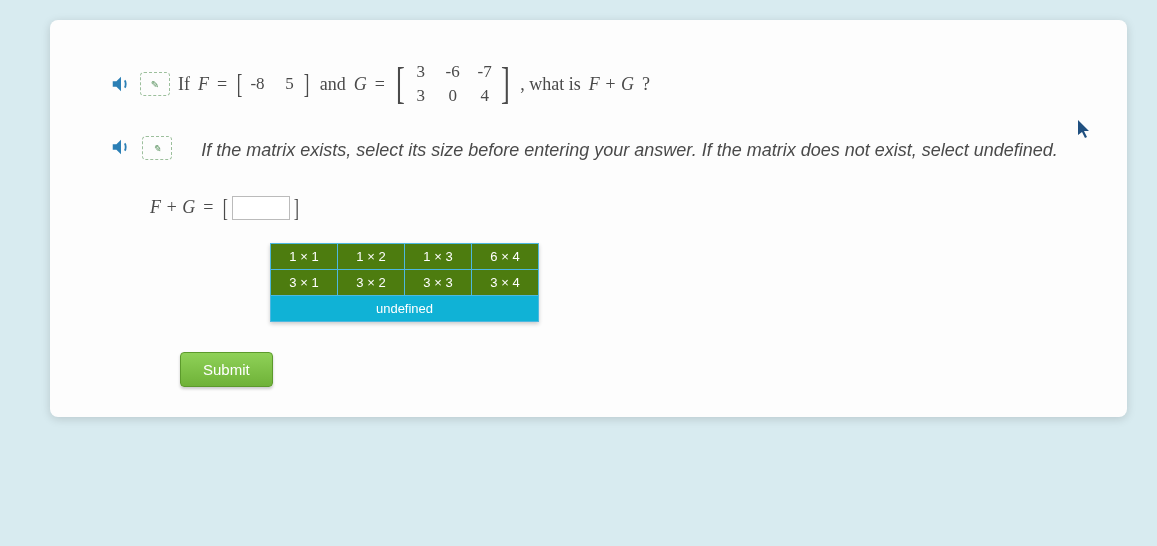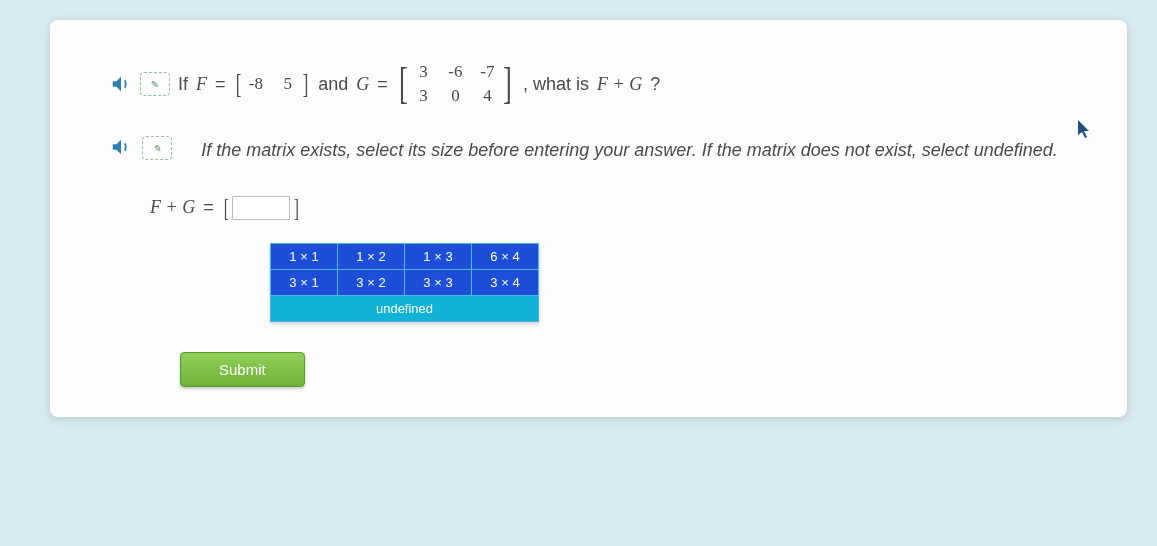--- a/index.html
+++ b/index.html
@@ -45,21 +45,21 @@
   }
   .speaker-icon svg { width: 22px; height: 22px; }
   .tool-icon {
     width: 28px; height: 22px; flex-shrink: 0;
     border: 1px dashed #9cbf9c;
     border-radius: 4px;
     display: inline-flex; align-items: center; justify-content: center;
     color: #58915e; font-size: 10px;
   }
   .mvar { font-style: italic; font-family: Georgia, serif; }
-  .mtxt { font-family: Liberation Sans, sans-serif; }
+  .mtxt { font-family: Liberation Serif, serif; }
 
   .mat-bracket {
     display: inline-flex;
     align-items: center;
   }
   .mat-bracket .br {
     font-size: 44px;
     font-family: Georgia, serif;
     line-height: 44px;
     transform: scaleX(0.6);
@@ -97,42 +97,42 @@
     background: #fff;
     margin: 0 2px;
   }
 
   .size-grid {
     margin-left: 160px;
     border-collapse: collapse;
     box-shadow: 0 2px 4px rgba(0,0,0,0.2);
   }
   .size-grid td {
-    background: #1d4ed8;
+    background: #4d7c0f;
     color: #fff;
     font-size: 13px;
     text-align: center;
     padding: 5px 12px;
     border: 1px solid #4db8e0;
     cursor: pointer;
     min-width: 42px;
   }
   .size-grid .undef {
     background: #10b2d6;
   }
 
   .submit-btn {
     margin-top: 30px;
     margin-left: 70px;
     background: #7bc143;
     background: linear-gradient(#8fd158, #6fb238);
     color: #fff;
     border: 1px solid #5c9a2c;
     border-radius: 4px;
-    padding: 8px 38px;
+    padding: 8px 22px;
     font-size: 15px;
     cursor: pointer;
     box-shadow: 0 2px 3px rgba(0,0,0,0.2);
   }
   .cursor {
     position: absolute;
     right: 36px; top: 100px;
     width: 14px; height: 20px;
   }
 </style>

